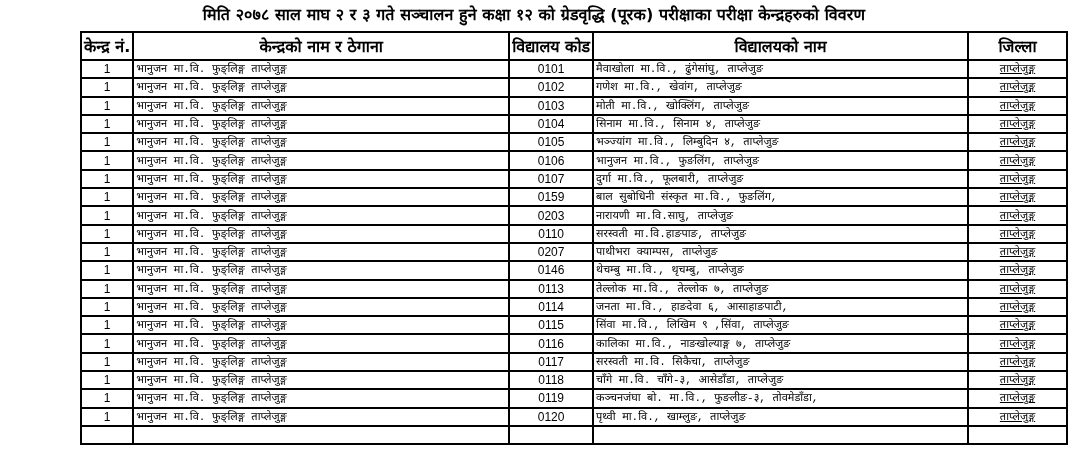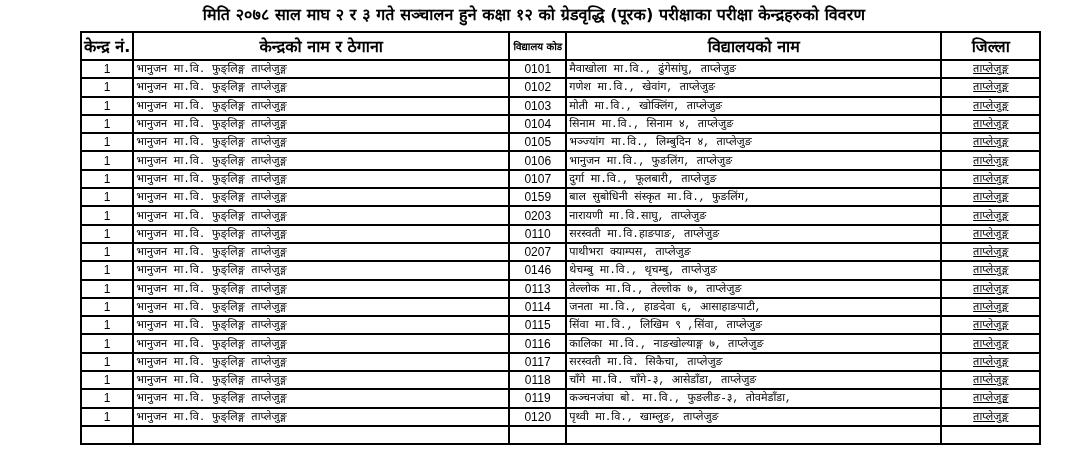--- a/index.html
+++ b/index.html
@@ -43,21 +43,21 @@
     <col class="c1">
       <col class="c2">
       <col class="c3">
       <col class="c4">
       <col class="c5">
   </colgroup>
   <thead>
     <tr>
       <th>केन्द्र नं.</th>
       <th>केन्द्रको नाम र ठेगाना</th>
-      <th style="font-size:10px;">विद्यालय कोड</th>
+      <th style="font-size:16px;">विद्यालय कोड</th>
       <th>विद्यालयको नाम</th>
       <th>जिल्ला</th>
     </tr>
   </thead>
   <tbody id="tbody">
       <tr>
         <td class="num">1</td>
         <td class="left">भानुजन मा.वि. फुङ्लिङ्ग ताप्लेजुङ्ग</td>
         <td class="num">0101</td>
         <td class="left">मैवाखोला मा.वि., ढुंगेसांघु, ताप्लेजुङ</td>

